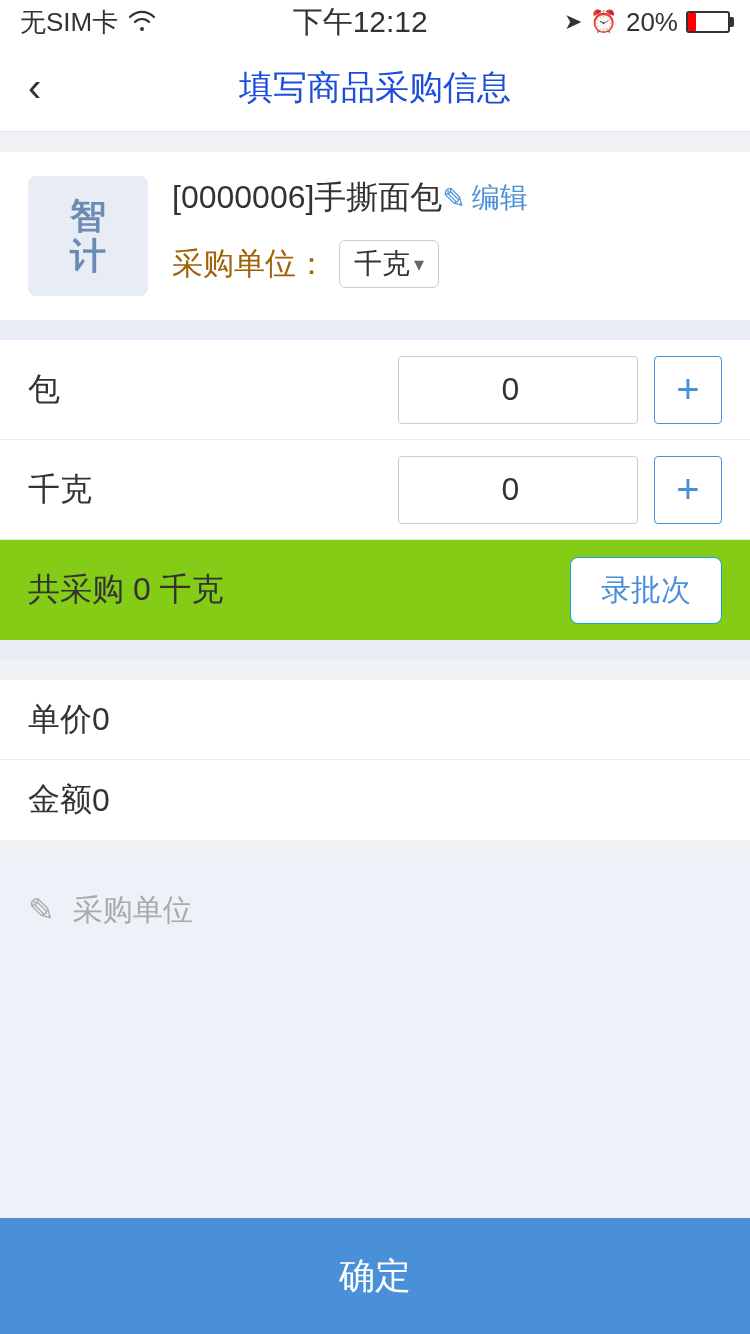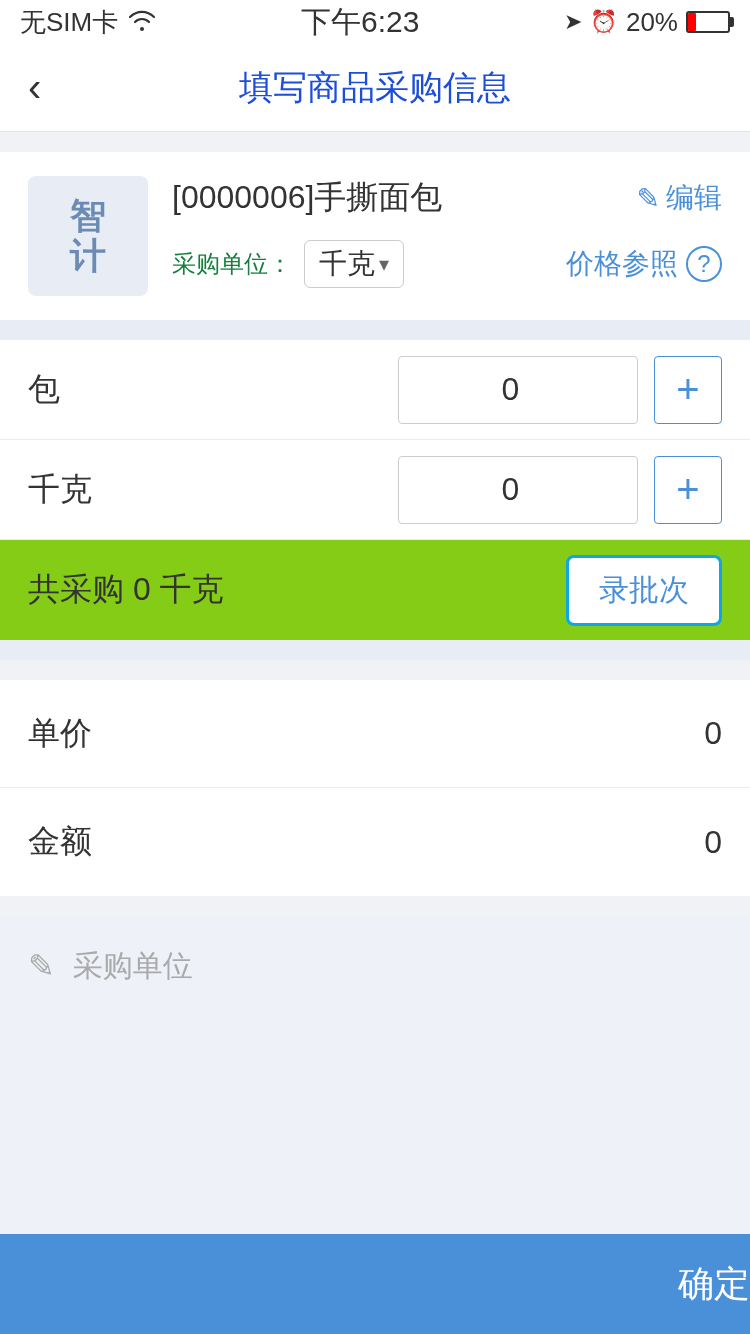--- a/index.html
+++ b/index.html
@@ -115,21 +115,20 @@
       font-weight: bold;
       text-align: center;
       line-height: 1.1;
     }
     .product-info {
       flex: 1;
     }
     .product-name-row {
       display: flex;
       align-items: center;
-      justify-content: space-between;
     }
     .product-name {
       font-size: 32px;
       color: #333;
       font-weight: 500;
     }
     .edit-btn {
       display: flex;
       align-items: center;
       gap: 6px;
@@ -137,22 +136,22 @@
       font-size: 28px;
       cursor: pointer;
     }
     .unit-row {
       display: flex;
       align-items: center;
       justify-content: space-between;
       margin-top: 20px;
     }
     .unit-label {
-      font-size: 24px;
-      color: #15803d;
+      font-size: 31px;
+      color: #a16207;
     }
     .unit-selector {
       display: flex;
       align-items: center;
       gap: 4px;
       border: 1px solid #ccc;
       border-radius: 6px;
       padding: 4px 14px;
       font-size: 28px;
       color: #333;
@@ -250,40 +249,39 @@
       align-items: center;
       justify-content: space-between;
       padding: 0 28px;
       height: 100px;
     }
     .summary-text {
       font-size: 32px;
       color: #333;
     }
     .batch-btn {
-      border: 3px solid #0ea5e9;
+      border: 1px solid #0ea5e9;
       border-radius: 8px;
       padding: 12px 30px;
       font-size: 30px;
       color: #4a90d9;
       background: #fff;
       cursor: pointer;
     }
 
     
     .price-section {
       background: #fff;
       margin-top: 20px;
     }
     .price-row {
       display: flex;
       align-items: center;
-      justify-content: space-between;
       padding: 0 28px;
-      height: 108px;
+      height: 80px;
       border-bottom: 1px solid #e8edf5;
     }
     .price-row:last-child {
       border-bottom: none;
     }
     .price-row-label {
       font-size: 32px;
       color: #333;
     }
     .price-row-value {
@@ -315,25 +313,25 @@
       background: #eef1f7;
       flex: 1;
       min-height: 300px;
     }
 
     
     .confirm-bar {
       position: fixed;
       bottom: 0;
       width: 750px;
-      height: 100px;
+      height: 116px;
       background: #4a90d9;
       display: flex;
       align-items: center;
-      justify-content: flex-end;
+      justify-content: center;
       cursor: pointer;
     }
     .confirm-btn-text {
       font-size: 36px;
       color: #fff;
       font-weight: 500;
     }
     .page-content {
       padding-bottom: 110px;
     }
@@ -345,21 +343,21 @@
   <div class="status-left">
     <span>无SIM卡</span>
     <span>
       <svg width="28" height="22" viewBox="0 0 28 22" fill="none">
         <path d="M14 18a2 2 0 1 1 0 4 2 2 0 0 1 0-4z" fill="#333"></path>
         <path d="M7 13c1.8-1.8 4.3-3 7-3s5.2 1.2 7 3" stroke="#333" stroke-width="2.2" fill="none" stroke-linecap="round"></path>
         <path d="M2 8c3.2-3.2 7.7-5.2 12-5.2s8.8 2 12 5.2" stroke="#333" stroke-width="2.2" fill="none" stroke-linecap="round"></path>
       </svg>
     </span>
   </div>
-  <div class="status-center">下午6:23</div>
+  <div class="status-center">下午12:12</div>
   <div class="status-right">
     <span style="font-size:22px;">➤</span>
     <span style="font-size:22px;">⏰</span>
     <span>20%</span>
     <div class="battery-body">
       <div class="battery-fill"></div>
       <div class="battery-tip"></div>
     </div>
   </div>
 </div>
@@ -387,24 +385,20 @@
         </div>
       </div>
       <div class="unit-row">
         <div style="display:flex;align-items:center;gap:12px;">
           <span class="unit-label">采购单位：</span>
           <div class="unit-selector">
             <span>千克</span>
             <span class="unit-arrow">▾</span>
           </div>
         </div>
-        <div class="price-ref">
-          <span>价格参照</span>
-          <div class="price-ref-help">?</div>
-        </div>
       </div>
     </div>
   </div>
 
   <div class="section-divider"></div>
 
   <div class="input-section">
 
     <div class="input-row">
       <span class="input-row-label">包</span>

